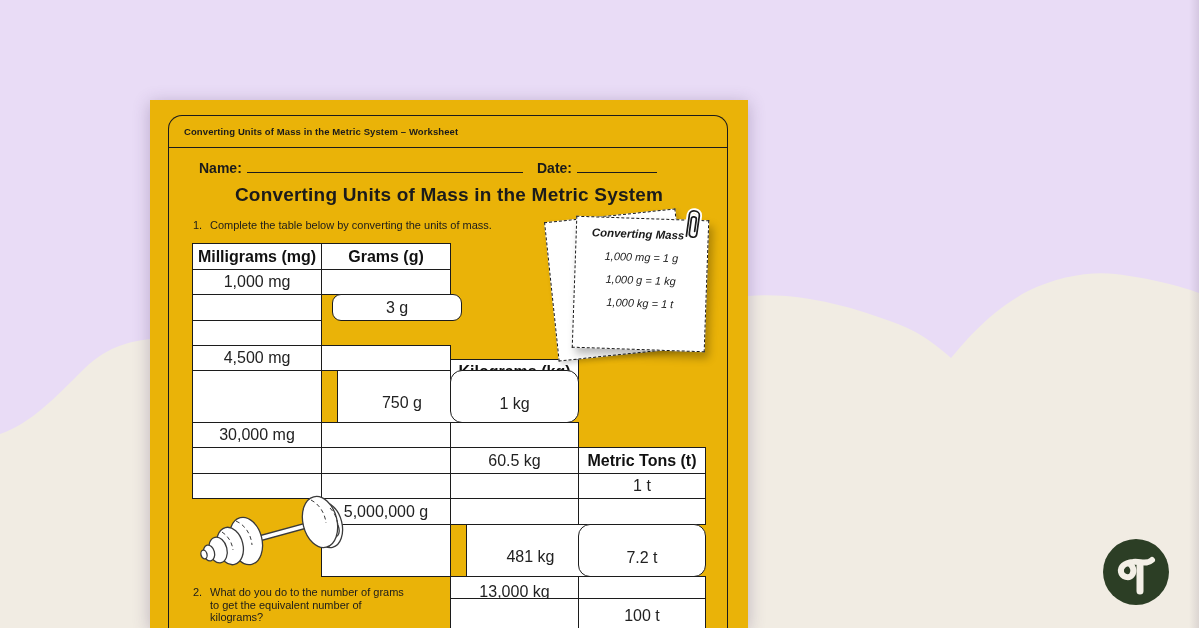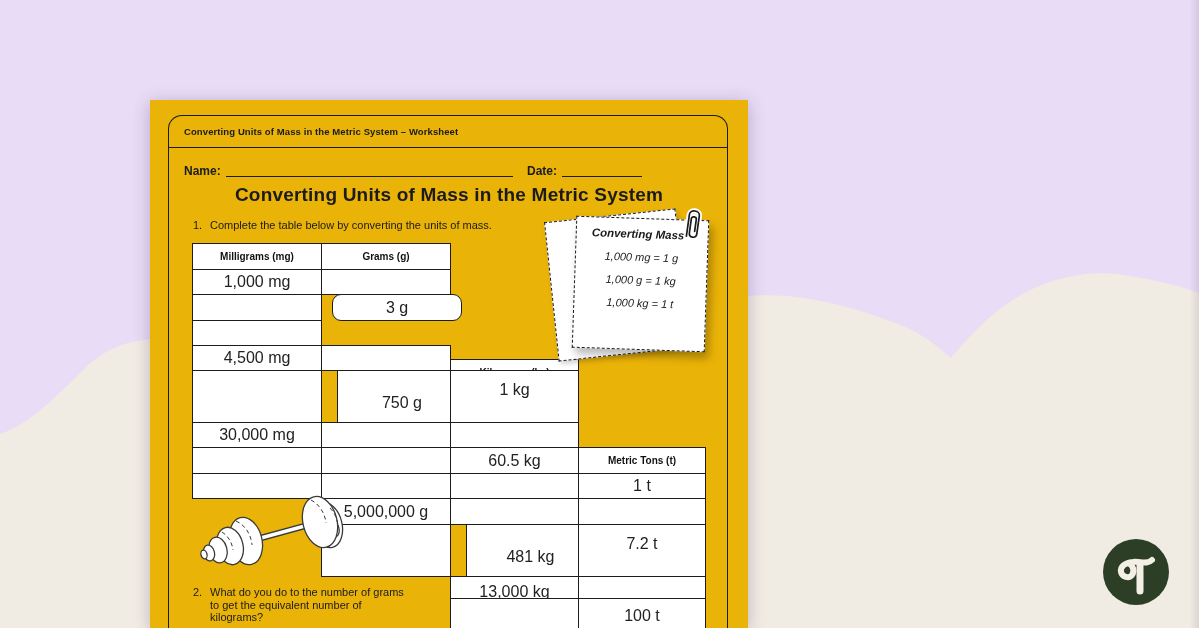--- a/index.html
+++ b/index.html
@@ -23,22 +23,22 @@
     position:absolute;left:18px;top:15px;width:560px;height:640px;
     border:1.6px solid #1b1b1b;border-bottom:none;
     border-radius:14px 14px 0 0;box-sizing:border-box;
   }
   .card-header{
     height:31px;border-bottom:1.6px solid #1b1b1b;
     display:flex;align-items:center;padding-left:15px;
     font-size:9.5px;font-weight:bold;letter-spacing:.1px;
   }
   .name-row{
-    position:absolute;left:15px;top:44px;width:458px;height:18px;
-    display:flex;align-items:flex-end;font-size:12px;font-weight:bold;
+    position:absolute;left:30px;top:44px;width:458px;height:18px;
+    display:flex;font-size:14px;font-weight:bold;
   }
   .fill-line{border-bottom:1.6px solid #1b1b1b;height:12px;}
   .name-line{flex:1;margin:0 14px 1px 5px;}
   .date-line{width:80px;margin:0 0 1px 5px;}
 
   .w-title{
     position:absolute;left:0;top:84px;width:100%;text-align:center;
     font-size:19px;font-weight:bold;letter-spacing:.2px;
   }
   .q{position:absolute;font-size:11px;line-height:12.5px;display:flex;}
@@ -46,22 +46,22 @@
   .q1{left:43px;top:119px;}
   .q2{left:43px;top:486px;width:223px;}
 
   
   #table-layer{position:absolute;left:0;top:0;width:100%;height:100%;z-index:3;}
   .cell{
     position:absolute;box-sizing:border-box;border:1px solid #1c1c1c;background:#fff;
     display:flex;justify-content:center;align-items:center;
     font-size:16px;color:#222;
   }
-  .cell.hdr{font-weight:bold;font-size:10px;color:#111;}
-  .cell.vt{align-items:flex-start;padding-top:10px;}
+  .cell.hdr{font-weight:bold;font-size:16px;color:#111;}
+  .cell.vt{align-items:flex-start;padding-top:24px;border-radius:12px;}
   .cell.vb{align-items:flex-end;padding-bottom:10px;margin-left:16px;}
 
   .barbell{position:absolute;left:28px;top:386px;z-index:5;}
 
   
   .note-group{position:absolute;left:395px;top:103px;width:180px;height:170px;z-index:8;}
   .note-sheet{position:absolute;background:#fff;border:1.6px dashed #1b1b1b;box-sizing:border-box;}
   .note-back{left:6px;top:12px;width:132px;height:140px;transform:rotate(-6deg);
     box-shadow:2px 3px 5px rgba(0,0,0,.18);}
   .note-front{left:29px;top:15px;width:133px;height:132px;transform:rotate(2deg);

